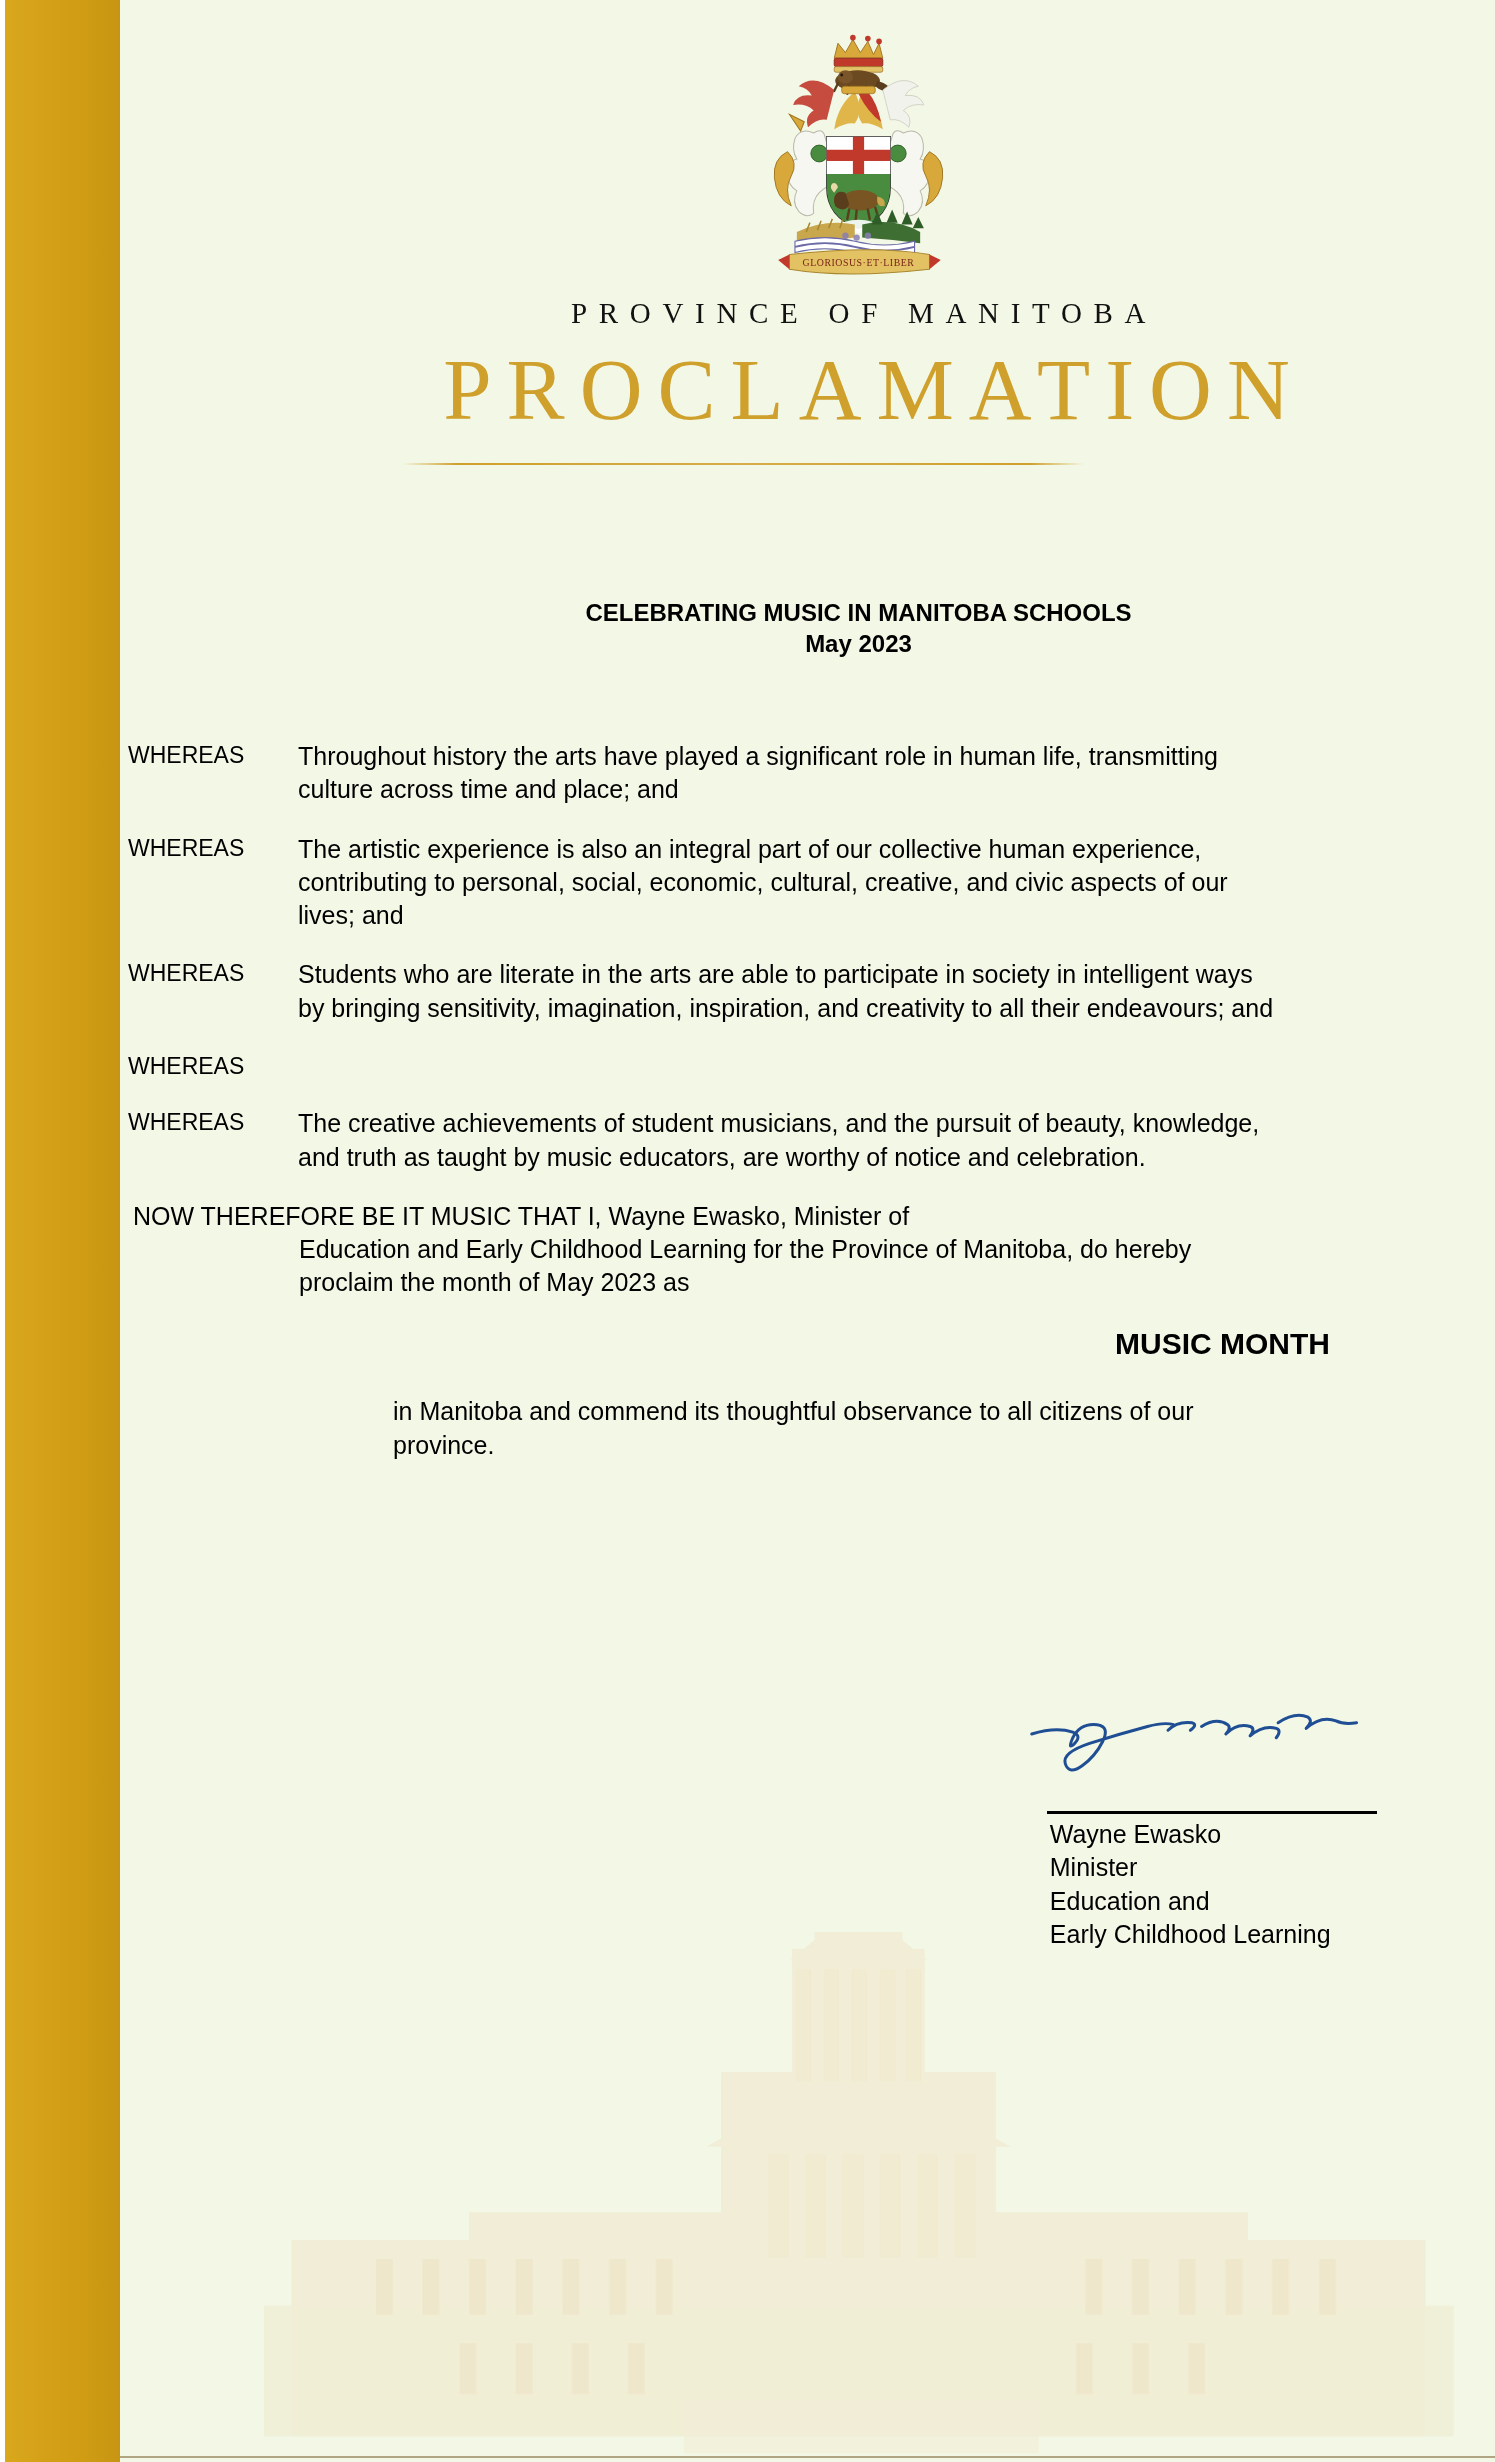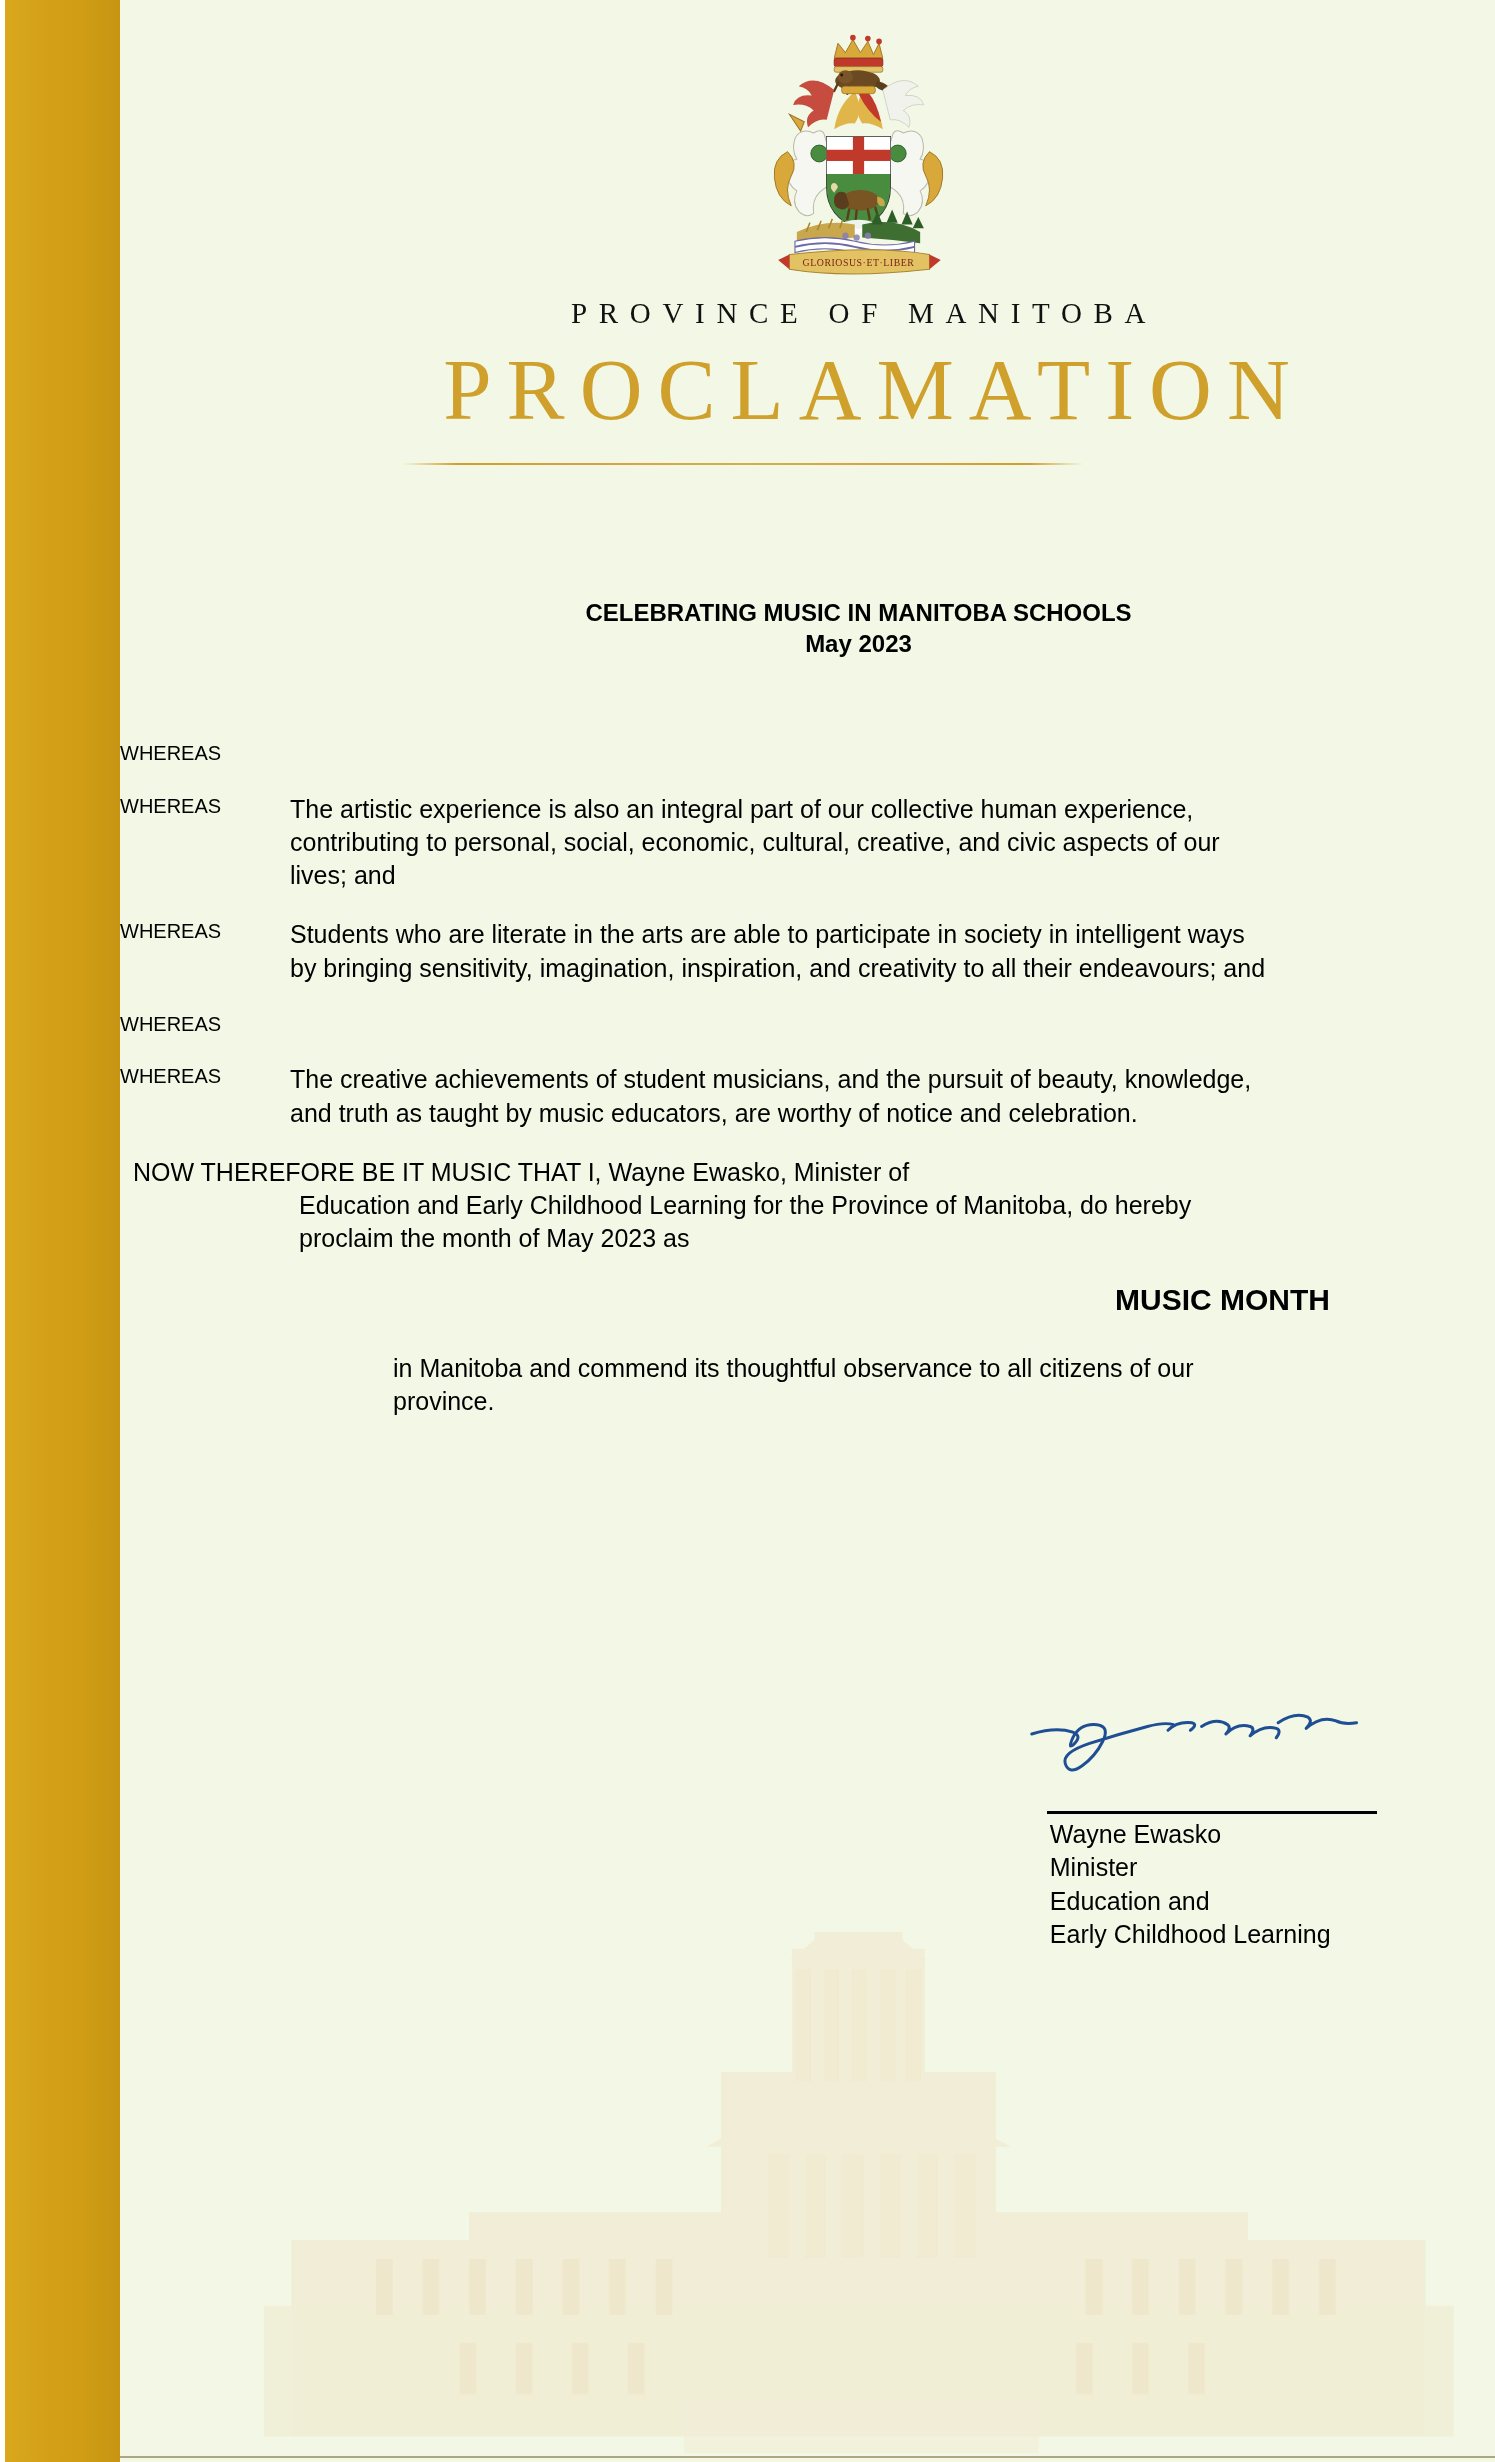--- a/index.html
+++ b/index.html
@@ -130,21 +130,22 @@
     line-height: 1.33;
   }
   .clause {
     display: flex;
     margin-bottom: 26px;
   }
   .clause-label {
     width: 170px;
     flex: 0 0 170px;
     box-sizing: border-box;
-    font-size: 20px;
+    font-size: 23px;
+    margin-left: 8px;
   }
   .clause-text {
     flex: 1;
     padding-right: 90px;
     box-sizing: border-box;
   }
 
   .therefore {
     padding-left: 13px;
     padding-right: 112px;
@@ -365,20 +366,21 @@
 
       <div class="doc-title">
         <div>CELEBRATING MUSIC IN MANITOBA SCHOOLS</div>
         <div>May 2023</div>
       </div>
 
       <div class="body-block">
 
         <div class="clause">
           <div class="clause-label">WHEREAS</div>
+          <div class="clause-text">Throughout history the arts have played a significant role in human life, transmitting culture across time and place; and</div>
         </div>
 
         <div class="clause">
           <div class="clause-label">WHEREAS</div>
           <div class="clause-text">The artistic experience is also an integral part of our collective human experience, contributing to personal, social, economic, cultural, creative, and civic aspects of our lives; and</div>
         </div>
 
         <div class="clause">
           <div class="clause-label">WHEREAS</div>
           <div class="clause-text">Students who are literate in the arts are able to participate in society in intelligent ways by bringing sensitivity, imagination, inspiration, and creativity to all their endeavours; and</div>

